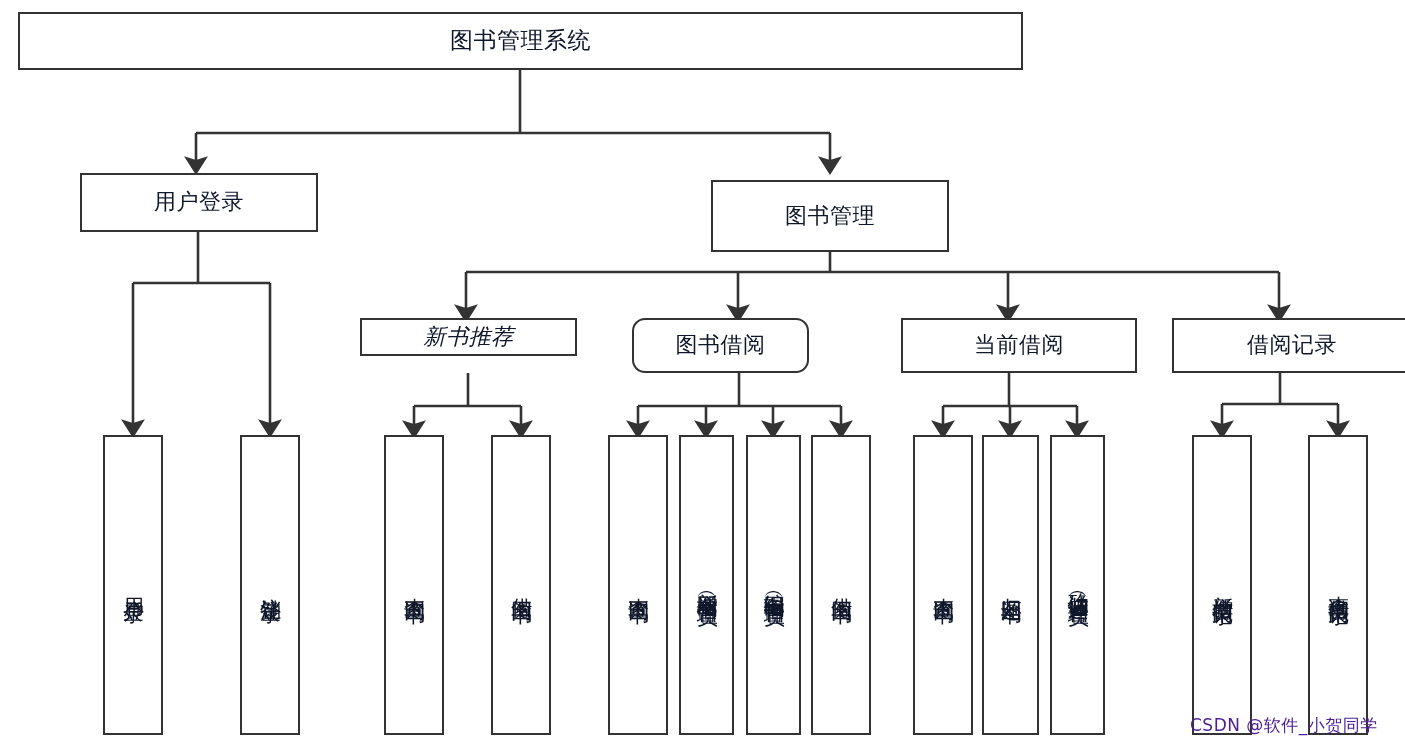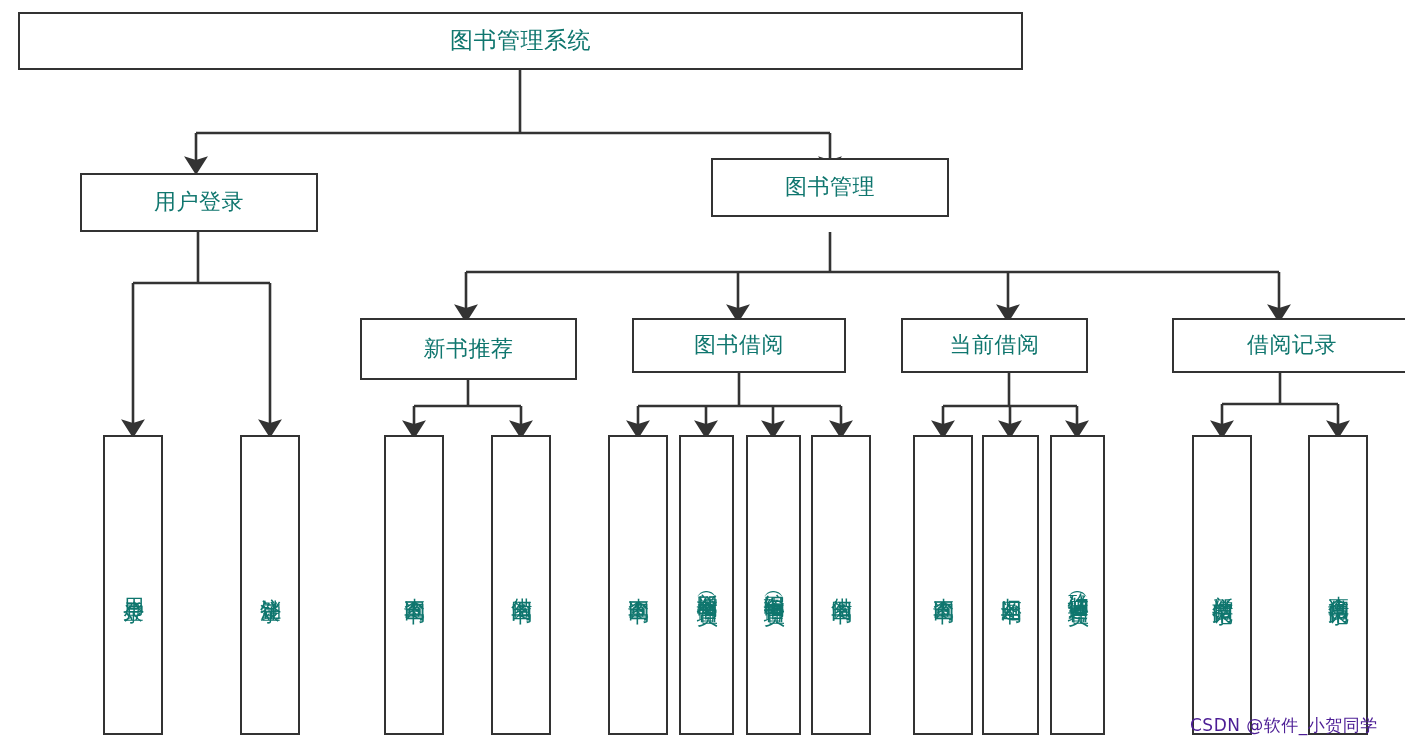--- a/index.html
+++ b/index.html
@@ -27,21 +27,21 @@
     height: 747px;
   }
   .node-box {
     position: absolute;
     box-sizing: border-box;
     border: 2.5px solid #333333;
     background: #ffffff;
     display: flex;
     align-items: center;
     justify-content: center;
-    color: #0f766e;
+    color: #0f172a;
   }
   .node-label-h {
     font-size: 22px;
     line-height: 1.2;
     letter-spacing: 0.5px;
     white-space: nowrap;
   }
   .node-label-v {
     writing-mode: vertical-rl;
     text-orientation: upright;
@@ -123,33 +123,33 @@
   </svg>
 
   <div class="node-box" style="left:18px; top:12px; width:1005px; height:58px;">
     <span class="node-label-h root-label">图书管理系统</span>
   </div>
 
   <div class="node-box" style="left:80px; top:173px; width:238px; height:59px;">
     <span class="node-label-h lvl2-label">用户登录</span>
   </div>
 
-  <div class="node-box" style="left:711px; top:158px; width:238px; height:59px;">
+  <div class="node-box" style="left:711px; top:180px; width:238px; height:72px;">
     <span class="node-label-h lvl2-label">图书管理</span>
   </div>
 
-  <div class="node-box" style="left:360px; top:318px; width:217px; height:62px;">
+  <div class="node-box" style="left:360px; top:318px; width:217px; height:38px;font-style:italic;">
     <span class="node-label-h lvl2-label">新书推荐</span>
   </div>
 
-  <div class="node-box" style="left:632px; top:318px; width:214px; height:55px;">
+  <div class="node-box" style="left:632px; top:318px; width:177px; height:55px;border-radius:13px;">
     <span class="node-label-h lvl2-label">图书借阅</span>
   </div>
 
-  <div class="node-box" style="left:901px; top:318px; width:187px; height:55px;">
+  <div class="node-box" style="left:901px; top:318px; width:236px; height:55px;">
     <span class="node-label-h lvl2-label">当前借阅</span>
   </div>
 
   <div class="node-box" style="left:1172px; top:318px; width:240px; height:55px;">
     <span class="node-label-h lvl2-label">借阅记录</span>
   </div>
 
   <div class="node-box" style="left:103px; top:435px; width:60px; height:300px;">
     <span class="node-label-v">用户登录</span>
   </div>

